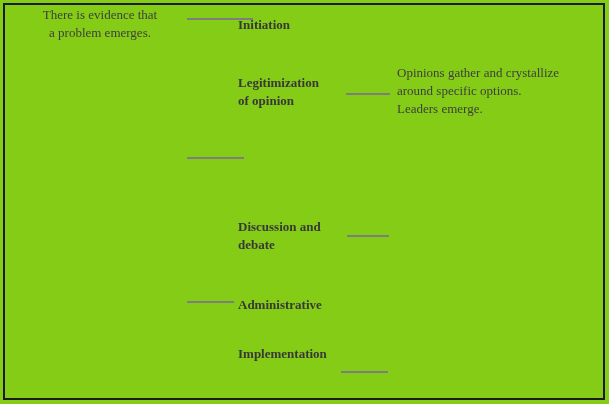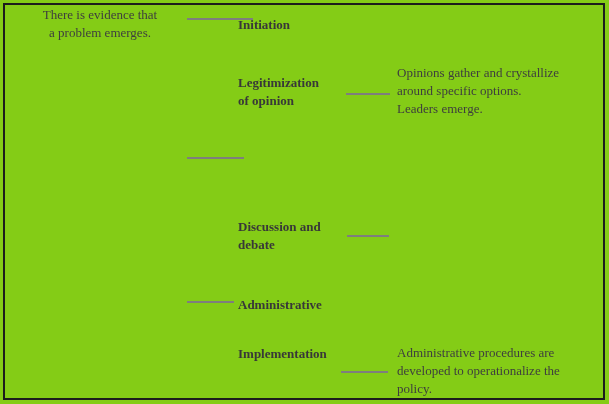--- a/index.html
+++ b/index.html
@@ -74,16 +74,13 @@
 
   <div class="txt stage-label" style="top:218px;">Discussion and
 debate</div>
   <div class="connector" style="left:347px; top:235px; width:42px;"></div>
 
   <div class="connector" style="left:187px; top:301px; width:47px;"></div>
   <div class="txt stage-label" style="top:296px;">Administrative</div>
 
   <div class="txt stage-label" style="top:345px;">Implementation</div>
   <div class="connector" style="left:341px; top:371px; width:47px;"></div>
-  <div class="txt right-desc" style="top:344px;">Administrative procedures are
-developed to operationalize the
-policy.</div>
 </div>
 
 </body></html>

